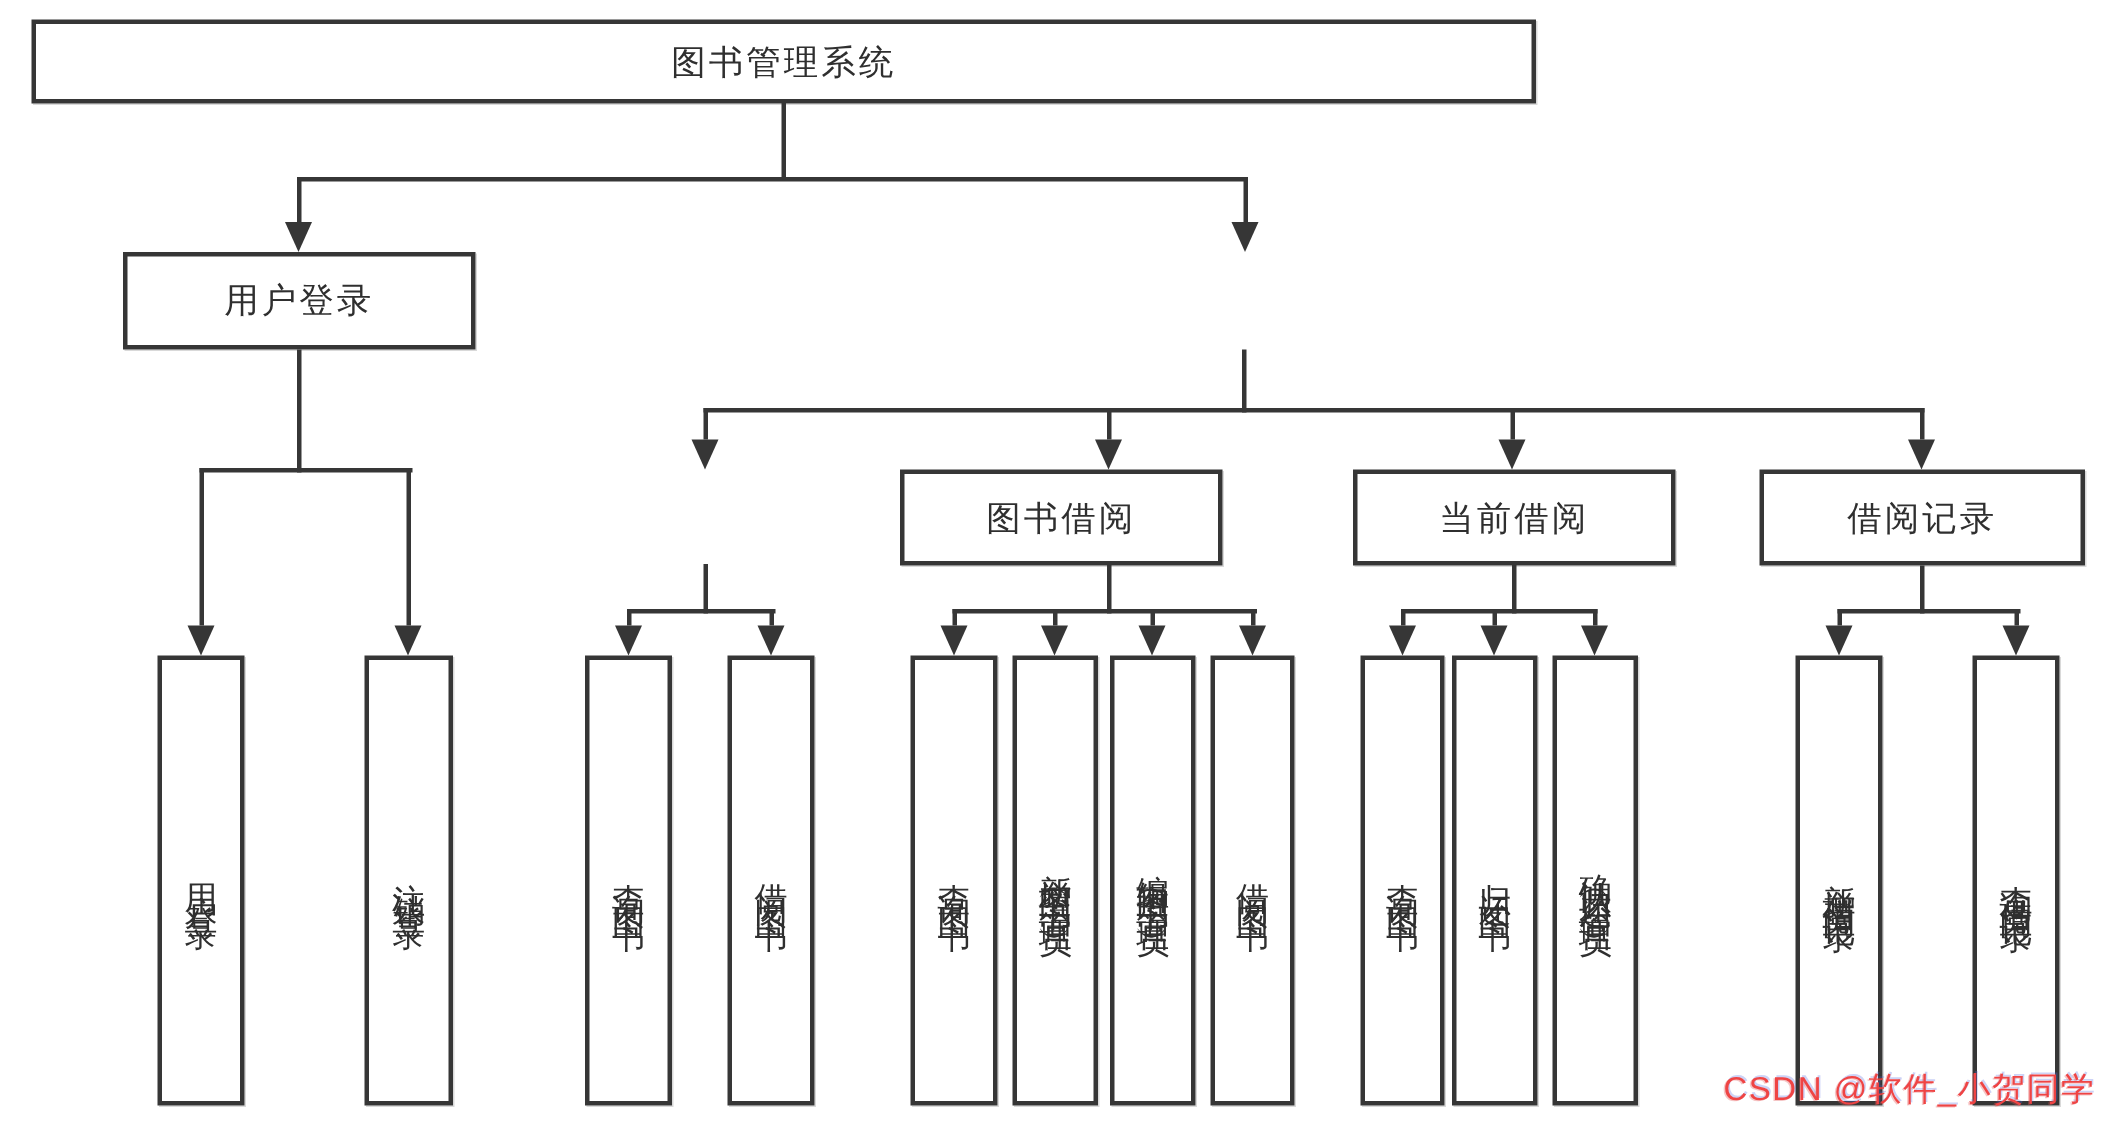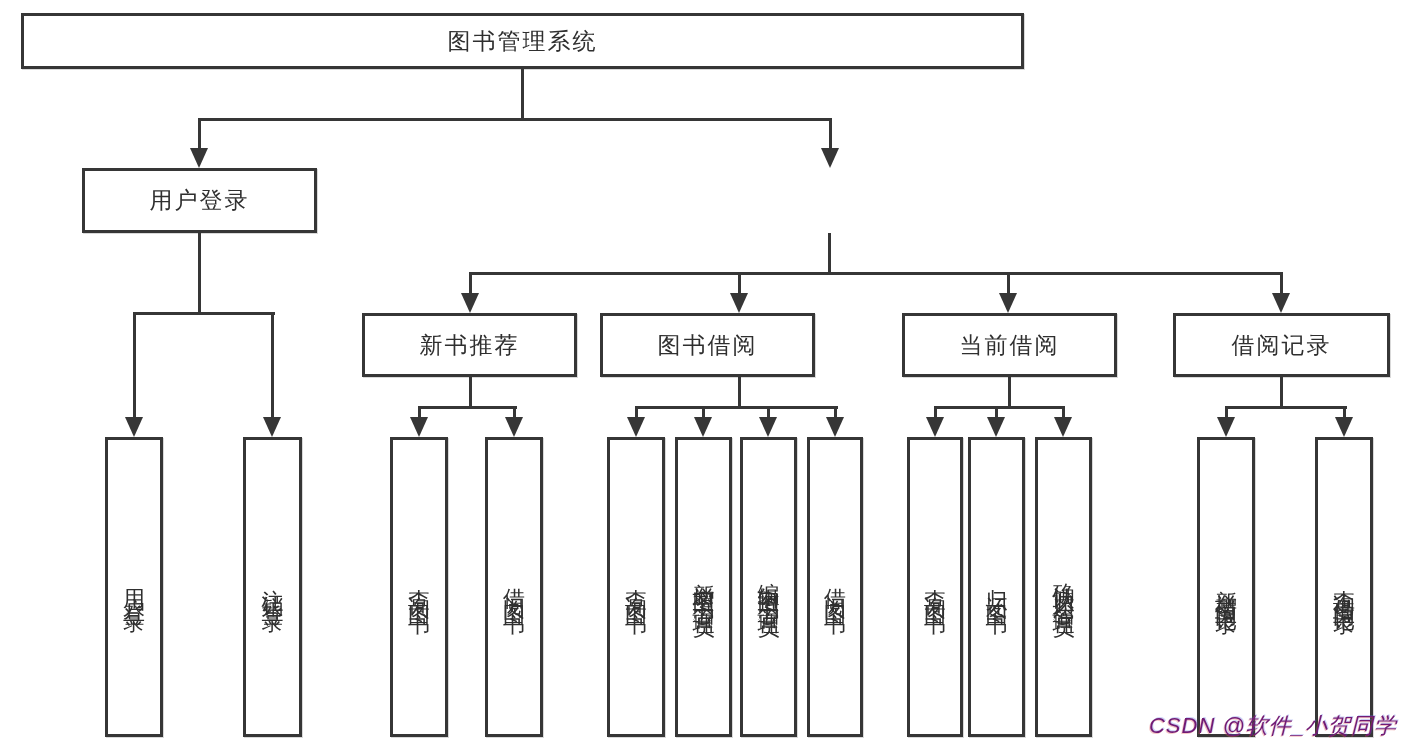--- a/index.html
+++ b/index.html
@@ -49,37 +49,35 @@
     width: 0; height: 0;
     border-left: 9px solid transparent;
     border-right: 9px solid transparent;
     border-top: 20px solid #363636;
   }
   .watermark {
     position: absolute;
     right: 8px;
     bottom: 6px;
     font-size: 22px;
-    color: #701a75;
+    color: #ef4444;
     letter-spacing: 1px;
     text-shadow: -1px 1px 0 rgba(225,90,90,0.35), 1px -1px 0 rgba(90,110,225,0.30);
     white-space: nowrap;
-    font-style: italic;
   }
 </style>
 </head>
 <body>
 
 <div id="canvas">
 
   <div class="box" style="left:21px;top:13px;width:1003px;height:56px">图书管理系统</div>
 
   <div class="box" style="left:82px;top:168px;width:235px;height:65px">用户登录</div>
 
-  <div class="box" style="left:362px;top:313px;width:215px;height:64px">新书推荐</div>
   <div class="box" style="left:600px;top:313px;width:215px;height:64px">图书借阅</div>
   <div class="box" style="left:1173px;top:313px;width:217px;height:64px">借阅记录</div>
   <div class="box" style="left:902px;top:313px;width:215px;height:64px">当前借阅</div>
 
   <div class="box leaf" style="left:105px;width:58px">用户登录</div>
   <div class="box leaf" style="left:243px;width:59px">注销登录</div>
 
   <div class="box leaf" style="left:390px;width:58px">查询图书</div>
   <div class="box leaf" style="left:485px;width:58px">借阅图书</div>
 

